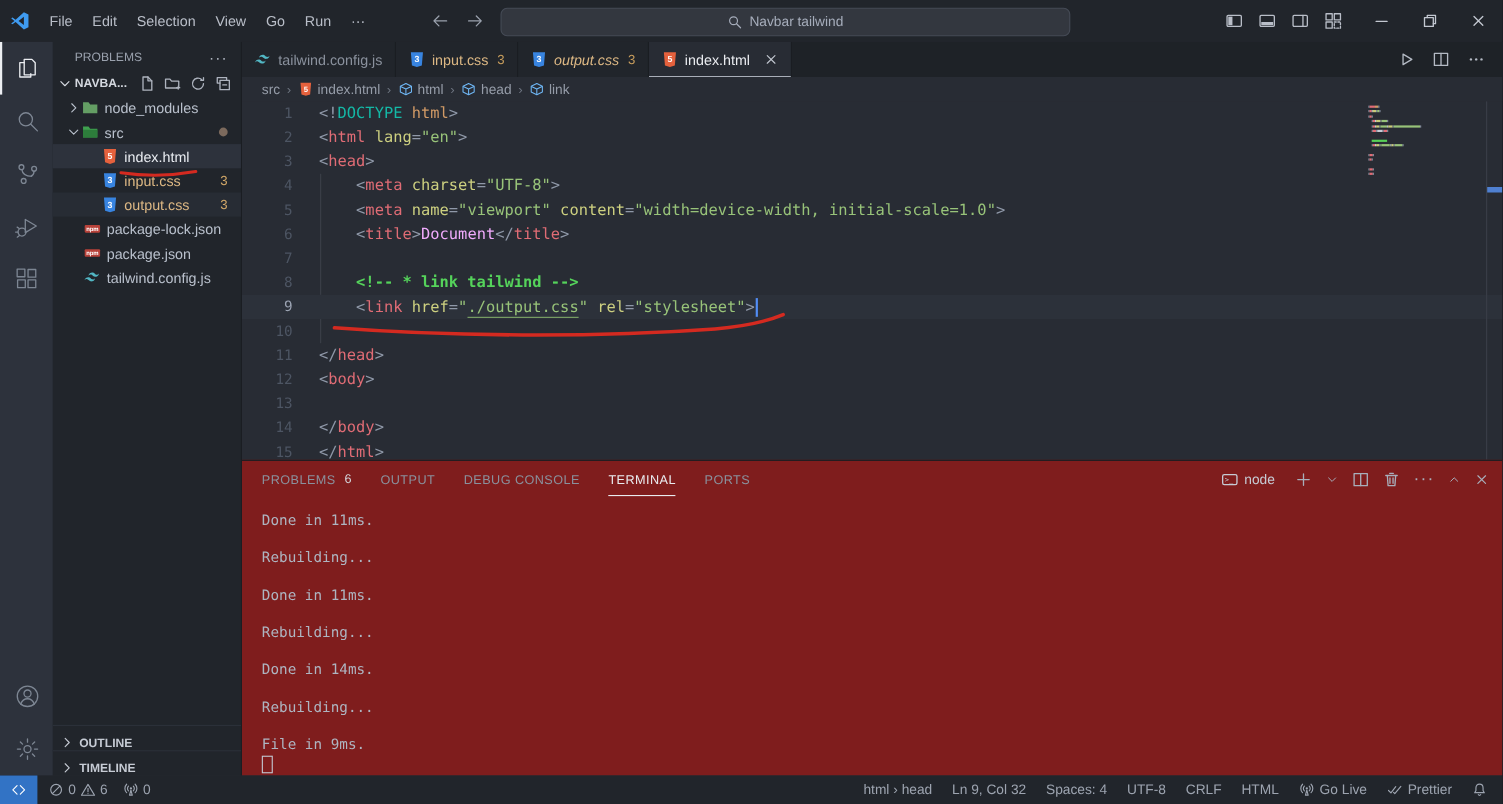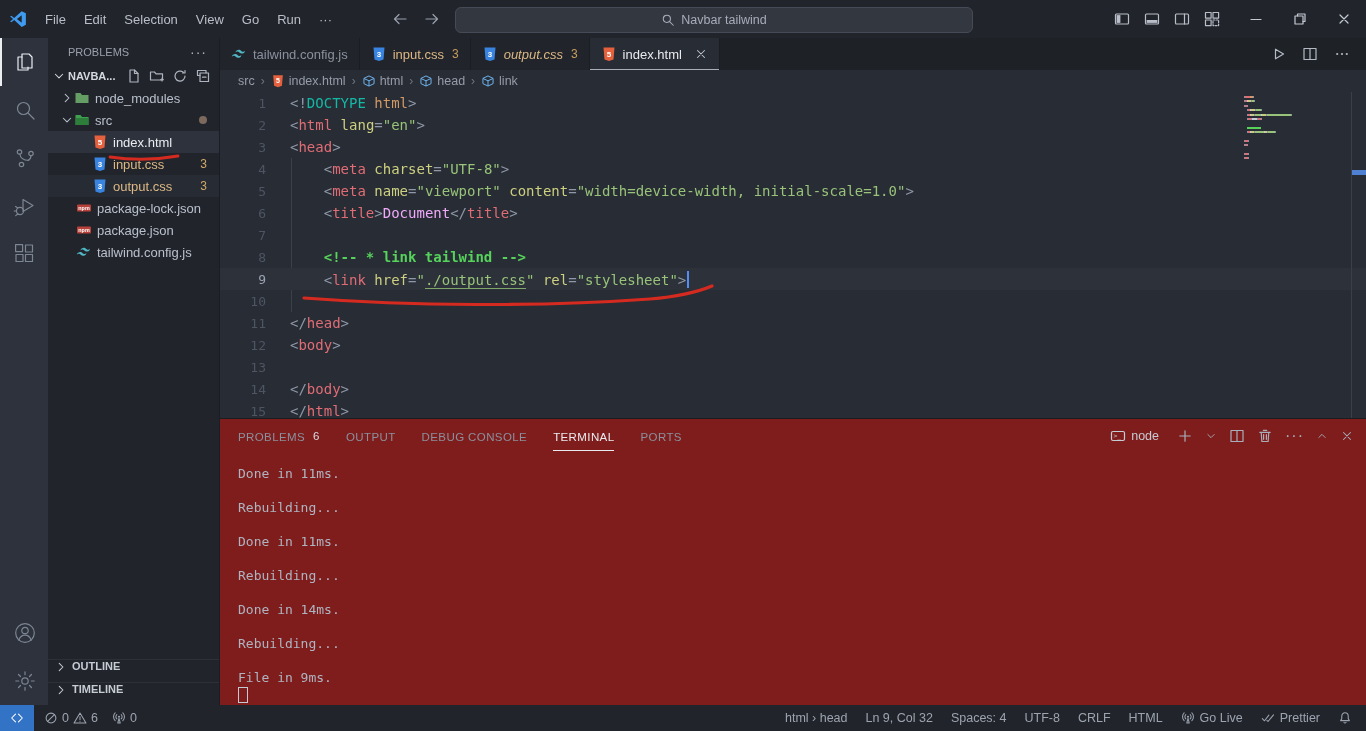--- a/index.html
+++ b/index.html
@@ -36,21 +36,21 @@
   .sb-section .sec-icons{margin-left:auto;display:flex;gap:7px;color:#aeb4bf;}
   .t-row{display:flex;align-items:center;height:22px;font-size:13px;color:#b9c0cc;position:relative;box-sizing:border-box;text-align:right;}
   .t-row .lbl{margin-left:5px;white-space:nowrap;}
   .t-row.selected{background:#2d323c;color:#e9ecf1;}
   .t-row.subtle{background:#272c34;}
   .t-row .lbl.modified{color:#ddb884;}
   .t-badge{margin-left:auto;margin-right:12px;color:#d2a868;font-size:12px;}
   .t-dot{margin-left:auto;margin-right:12px;width:8px;height:8px;border-radius:50%;background:#7c6a5d;}
   .spacer16{display:inline-block;width:16px;flex:none;}
   .sb-footer{position:absolute;left:0;right:0;bottom:0;}
-  .sb-footrow{height:22px;display:flex;align-items:flex-start;gap:4px;padding-left:6px;font-size:11px;font-weight:bold;color:#c6cbd4;border-top:1px solid #2b3039;}
+  .sb-footrow{height:22px;display:flex;align-items:flex-end;gap:4px;padding-left:6px;font-size:11px;font-weight:bold;color:#c6cbd4;border-top:1px solid #2b3039;}
 
   
   .main{position:absolute;top:38px;left:220px;right:0;bottom:26px;background:#282c34;}
   .tabbar{height:32px;background:#1e2227;display:flex;align-items:stretch;}
   .tab{display:flex;align-items:center;gap:6px;padding:0 11px;font-size:13px;color:#8a919d;background:#21252b;border-right:1px solid #1a1d22;cursor:default;}
   .tab.active{background:#282c34;color:#e9ebef;box-shadow:inset 0 -1px 0 #a9aeb8;}
   .tab .t3{color:#c79d5c;font-size:12px;margin-left:2px;}
   .tab.preview .tab-label{font-style:italic;}
   .tab .tab-label.modified{color:#ddb884;}
   .tab-close{margin-left:6px;color:#c2c7d0;}

